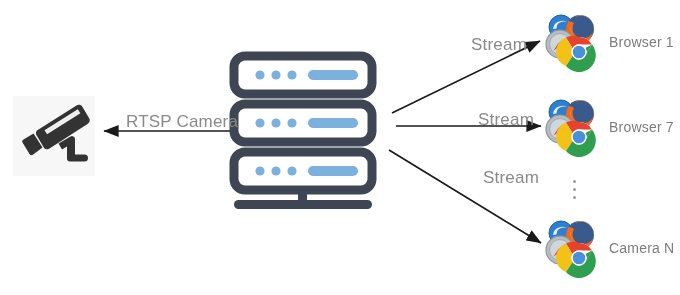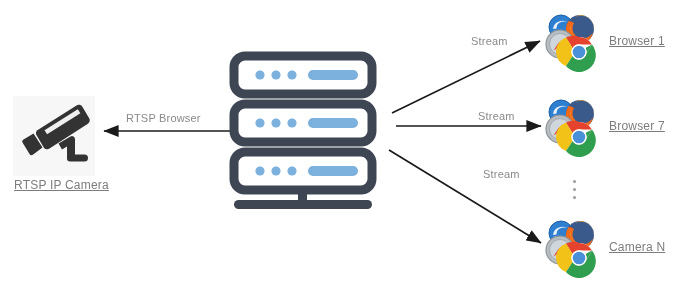--- a/index.html
+++ b/index.html
@@ -11,31 +11,30 @@
     position: relative;
     width: 680px;
     height: 295px;
     background: #ffffff;
     overflow: hidden;
     font-family: "Liberation Sans", sans-serif;
   }
   .edge-label {
     position: absolute;
     color: #8a8a8a;
-    font-size: 11px;
+    font-size: 17px;
     white-space: nowrap;
     letter-spacing: 0.2px;
   }
   .node-label {
     position: absolute;
     color: #7d7d7d;
-    font-size: 12px;
+    font-size: 14px;
     white-space: nowrap;
     letter-spacing: 0.2px;
-    text-decoration: underline;
   }
   .svg-layer {
     position: absolute;
     left: 0;
     top: 0;
     width: 680px;
     height: 295px;
   }
   .cam-tile {
     position: absolute;
@@ -95,21 +94,20 @@
         <path d="M25.5 33.5 L63.5 9.5 A4 4 0 0 1 69.5 11 L76 22 A4 4 0 0 1 74.5 28 L36.5 52.5 A4 4 0 0 1 30.5 51 L24 40 A4 4 0 0 1 25.5 33.5 Z"></path>
 
         <path d="M31.5 34.2 L64.8 13.2 L67.4 17.3 L34.1 38.3 Z" fill="#ffffff" opacity="0.92"></path>
 
         <path d="M20.5 37.5 L10.5 43.5 A2.5 2.5 0 0 0 9.8 47 L16.5 58 A2.5 2.5 0 0 0 20.2 58.6 L29.5 51.5 Z"></path>
 
         <path d="M45.5 47.5 L57.5 40.5 A3 3 0 0 1 62 43 L62 58.5 L71.5 58.5 A3 3 0 0 1 71.5 65.5 L57 65.5 A3 3 0 0 1 54 62.5 L54 50.5 L49 53.5 Z"></path>
       </g>
     </svg>
   </div>
-  <div class="node-label" style="left:14px; top:178px;">RTSP IP Camera</div>
 
   <div style="position:absolute; left:228px; top:50px; width:150px; height:160px;">
     <svg width="150" height="160" viewBox="0 0 150 160">
 
       <g>
         <rect x="6" y="6" width="138" height="38" rx="11" ry="11" fill="none" stroke="#3e4654" stroke-width="9"></rect>
         <circle cx="32" cy="25" r="4.6" fill="#7cb0dd"></circle>
         <circle cx="48" cy="25" r="4.6" fill="#7cb0dd"></circle>
         <circle cx="64" cy="25" r="4.6" fill="#7cb0dd"></circle>
         <rect x="80" y="20" width="50" height="10" rx="5" ry="5" fill="#7cb0dd"></rect>
@@ -131,21 +129,21 @@
         <rect x="80" y="116" width="50" height="10" rx="5" ry="5" fill="#7cb0dd"></rect>
       </g>
 
       <g>
         <rect x="70" y="140" width="9" height="14" fill="#3e4654"></rect>
         <rect x="6" y="150" width="138" height="9" rx="4.5" ry="4.5" fill="#3e4654"></rect>
       </g>
     </svg>
   </div>
 
-  <div class="edge-label" style="left:126px; top:112px;">RTSP Browser</div>
+  <div class="edge-label" style="left:126px; top:112px;">RTSP Camera</div>
   <div class="edge-label" style="left:471px; top:35px;">Stream</div>
   <div class="edge-label" style="left:478px; top:110px;">Stream</div>
   <div class="edge-label" style="left:483px; top:168px;">Stream</div>
 
   <div class="browser-cluster" style="left:540px; top:12px;">
     <svg width="62" height="60" viewBox="0 0 62 60">
 
       <g>
         <circle cx="21" cy="15" r="12" fill="#2f7fd0"></circle>
         <circle cx="21" cy="15" r="12" fill="none" stroke="#1c5fa8" stroke-width="1"></circle>

